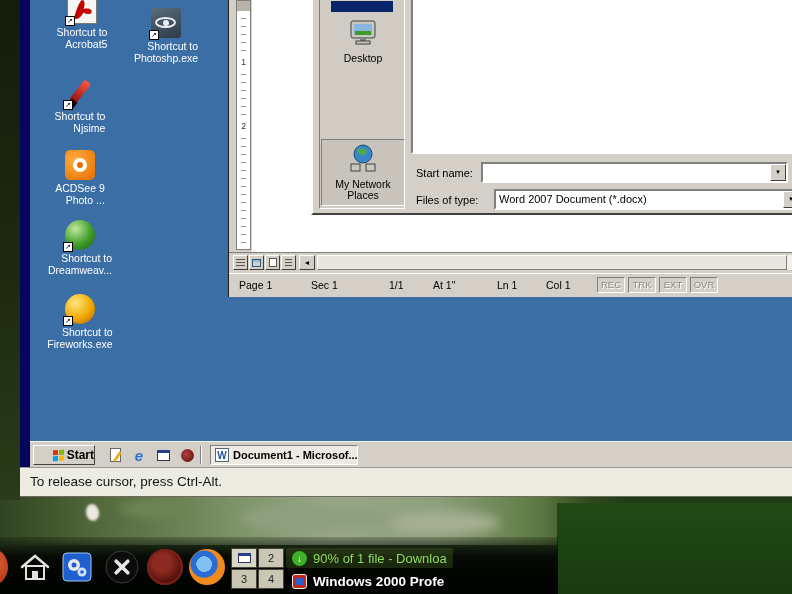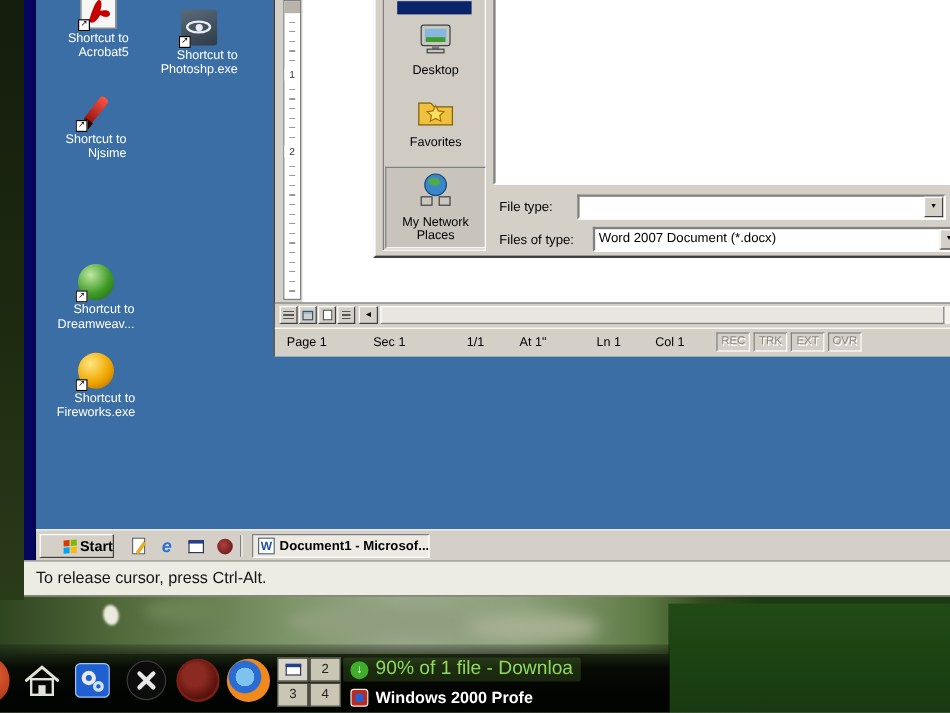--- a/index.html
+++ b/index.html
@@ -118,21 +118,21 @@
 
   
   .launcher { position:absolute; }
   .red-partial { left:-26px; top:548px; width:34px; height:38px; background:radial-gradient(circle at 60% 40%,#e06030,#9c2410); border-radius:50%; }
   .pager { position:absolute; left:231px; top:548px; display:grid; grid-template-columns:26px 26px; grid-template-rows:20px 20px; gap:1px; }
   .pager-cell { background:#c9c7b4; border:1px solid #44443a; font-size:11px; color:#222; display:flex; align-items:center; justify-content:center; }
   .pager-cell.active { background:#d8d6c6; }
   .mini-win { width:13px; height:10px; background:#fff; border:1px solid #335; border-top:3px solid #27408b; }
   .host-task { position:absolute; left:286px; height:20px; display:flex; align-items:center; gap:6px; padding:0 6px; border-radius:2px; }
   .host-task-download { top:548px; background:rgba(110,160,60,0.22); }
-  .host-task-download .ht-label { color:#8edb5c; font-size:16px; max-width:165px; white-space:nowrap; overflow:hidden; }
+  .host-task-download .ht-label { color:#8edb5c; font-size:13px; max-width:165px; white-space:nowrap; overflow:hidden; }
   .host-task-vm { top:571px; }
   .host-task-vm .ht-label { color:#fff; font-weight:bold; font-size:13.5px; text-shadow:0 1px 2px #000; max-width:170px; white-space:nowrap; overflow:hidden; }
   .dl-icon { width:15px; height:15px; border-radius:50%; background:#3fae2a; color:#fff; font-size:10px; line-height:15px; text-align:center; flex:0 0 auto; }
   .vmapp-icon { width:15px; height:15px; border-radius:3px; background:#c02818; border:1px solid #eee; position:relative; flex:0 0 auto; }
   .vmapp-icon:after { content:""; position:absolute; left:3px; top:3px; width:7px; height:7px; background:#2a5fd0; }
 </style>
 </head>
 <body>
 
 <div class="screen">
@@ -182,20 +182,30 @@
           <div class="ic-njsime">
               <div class="brush"></div>
               <div class="tip"></div>
             </div>
           <div class="sc-arrow">↗</div>
         </div>
         <div class="dicon-label">Shortcut to
 Njsime</div>
       </div>
 
+      <div class="dicon-cell" style="left:10px; top:150px;">
+        <div class="dicon">
+          <div class="ic-acdsee">
+              <div class="lens"></div>
+              <div class="dot"></div>
+            </div>
+        </div>
+        <div class="dicon-label">ACDSee 9
+Photo ...</div>
+      </div>
 
       <div class="dicon-cell" style="left:10px; top:220px;">
         <div class="dicon">
           <div class="ic-dreamweaver"></div>
           <div class="sc-arrow">↗</div>
         </div>
         <div class="dicon-label">Shortcut to
 Dreamweav...</div>
       </div>
 
@@ -230,47 +240,38 @@
                   <rect x="3" y="2" width="24" height="17" rx="2" fill="#c8c8c0" stroke="#404040"></rect>
                   <rect x="6" y="5" width="18" height="11" fill="#87b7e0"></rect>
                   <rect x="7" y="12" width="16" height="4" fill="#3f9c28"></rect>
                   <rect x="12" y="19" width="6" height="3" fill="#808080"></rect>
                   <rect x="8" y="22" width="14" height="3" fill="#c8c8c0" stroke="#404040"></rect>
                 </svg>
               </span>
               <div class="place-label">Desktop</div>
             </div>
 
-            <div class="place-item" style="top:118px;">
-              <span>
-                <svg width="32" height="28" viewBox="0 0 32 28">
-                  <path d="M2 7 h10 l3 3 h15 v15 h-28 z" fill="#f0c040" stroke="#806000"></path>
-                  <path d="M16 9 l2.2 4.4 4.8 .6 -3.5 3.3 .9 4.7 -4.4 -2.3 -4.4 2.3 .9 -4.7 -3.5 -3.3 4.8 -.6 z" fill="#ffe060" stroke="#a07000"></path>
-                </svg>
-              </span>
-              <div class="place-label">Favorites</div>
-            </div>
 
             <div class="place-item place-pressed" style="top:178px;">
               <span>
                 <svg width="32" height="30" viewBox="0 0 32 30">
                   <circle cx="16" cy="11" r="9" fill="#3a86c8" stroke="#1a4a7a"></circle>
                   <path d="M10 7 q4 -3 8 -1 q3 2 1 5 q-4 2 -7 0 q-3 -2 -2 -4 z" fill="#4daa4d"></path>
                   <rect x="4" y="21" width="9" height="7" fill="#c8c8c0" stroke="#404040"></rect>
                   <rect x="19" y="21" width="9" height="7" fill="#c8c8c0" stroke="#404040"></rect>
                 </svg>
               </span>
               <div class="place-label">My Network
 Places</div>
             </div>
           </div>
 
           <div class="file-list"></div>
 
-          <div class="dlg-label" style="left:103px; top:211px;">File type:</div>
+          <div class="dlg-label" style="left:103px; top:211px;">Start name:</div>
           <div class="combo" style="left:168px; top:206px; width:307px;">
             <input class="combo-input" value="" style="">
             <div class="combo-btn"><span>▼</span></div>
           </div>
 
           <div class="dlg-label" style="left:103px; top:238px;">Files of type:</div>
           <div class="combo" style="left:181px; top:233px; width:307px;">
             <div class="combo-text">Word 2007 Document (*.docx)</div>
             <div class="combo-btn"><span>▼</span></div>
           </div>

